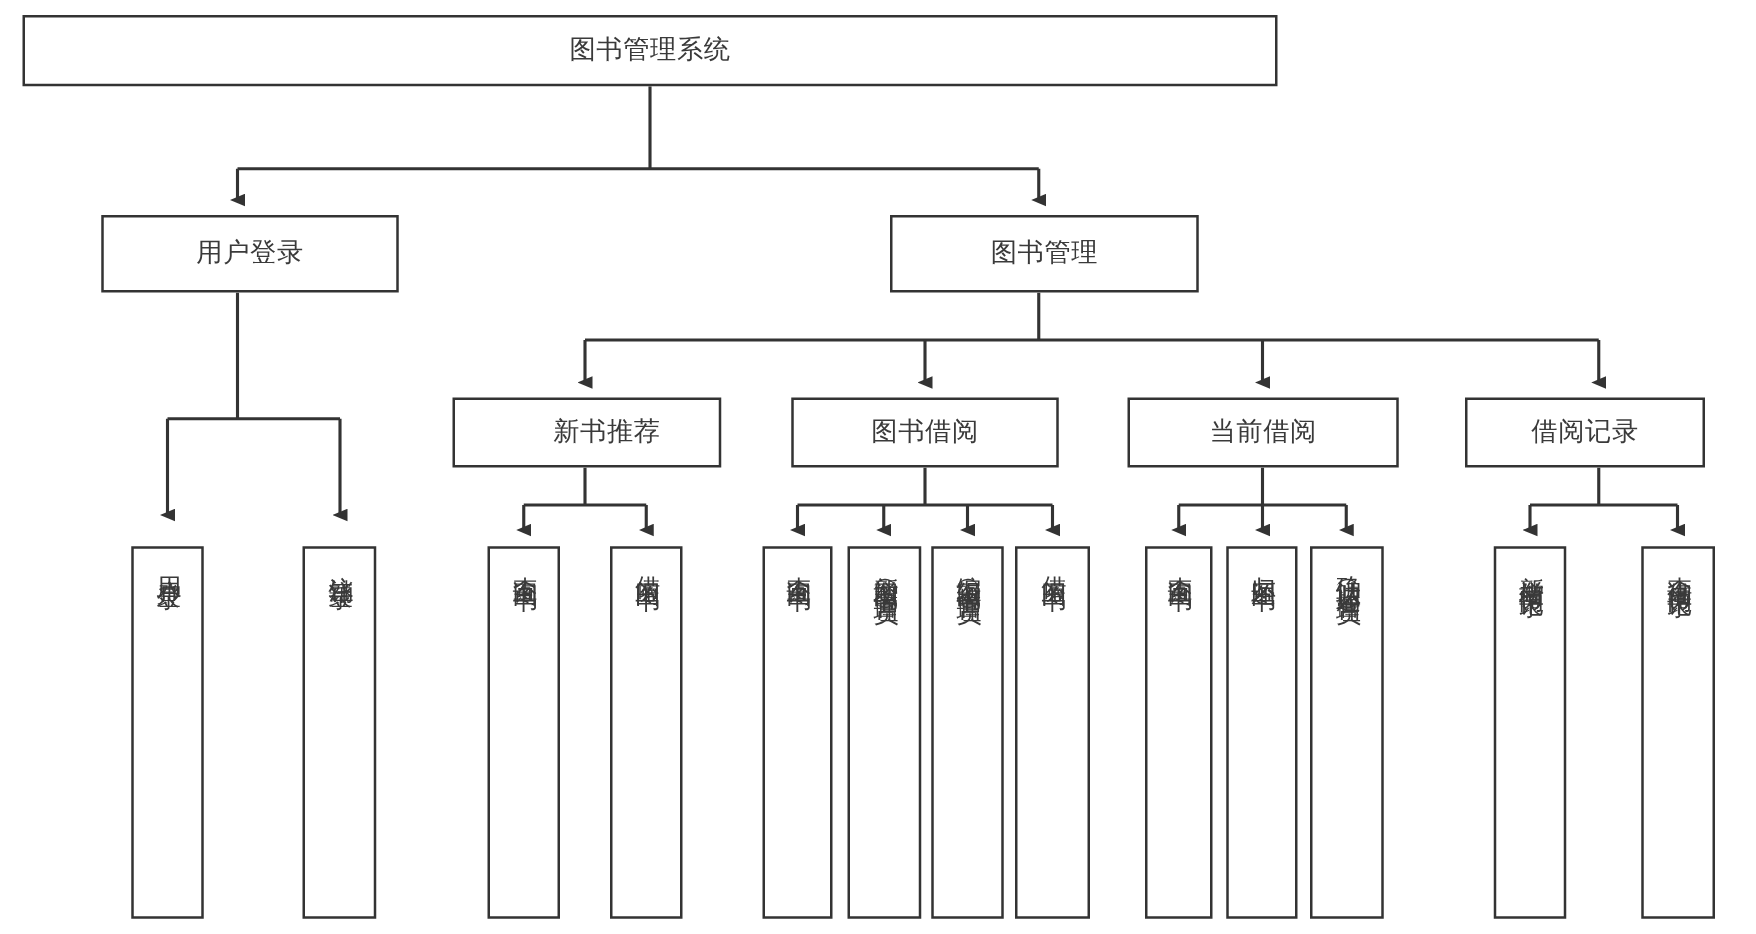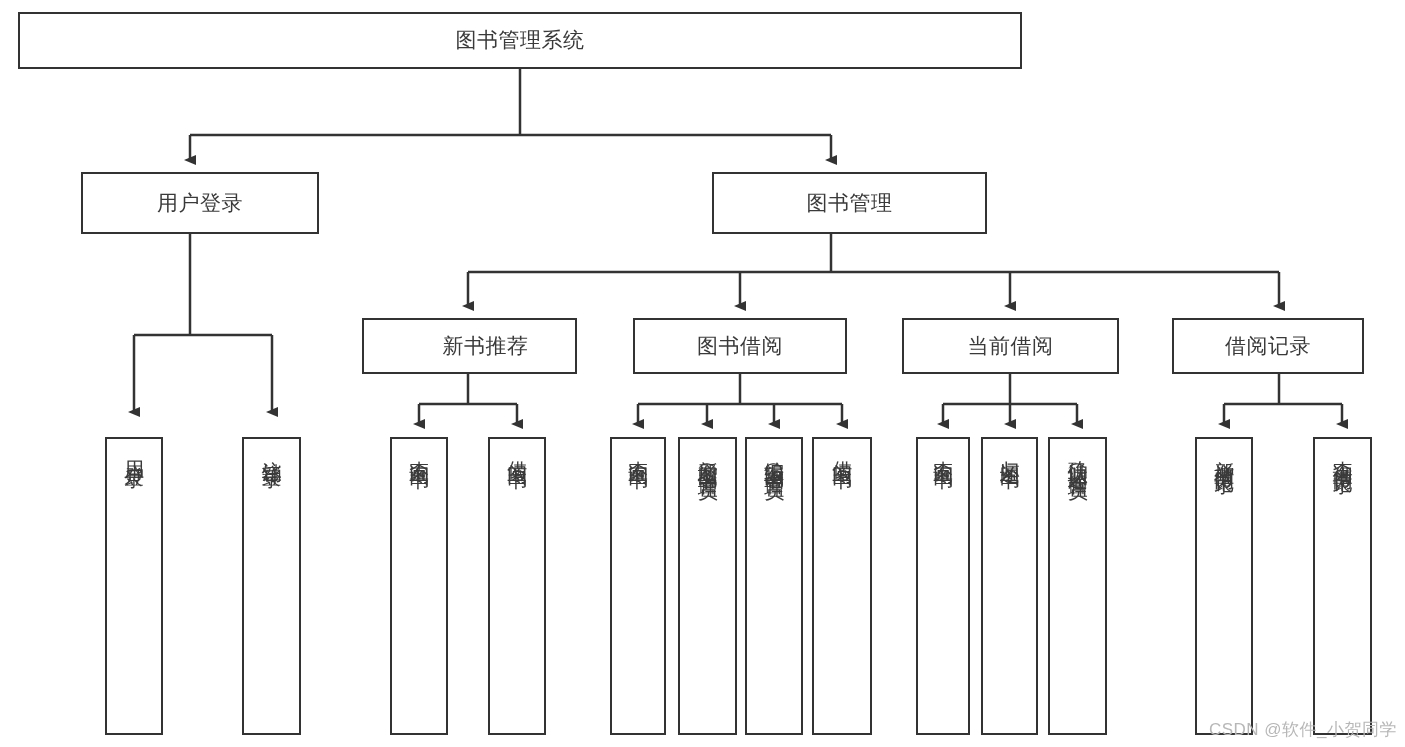--- a/index.html
+++ b/index.html
@@ -123,21 +123,21 @@
     </g>
   </svg>
 
   <div class="node" style="left:18px; top:12px; width:1004px; height:57px;">
     <span class="node-label">图书管理系统</span>
   </div>
 
   <div class="node" style="left:81px; top:172px; width:238px; height:62px;">
     <span class="node-label">用户登录</span>
   </div>
-  <div class="node" style="left:712px; top:172px; width:275px; height:62px;">
+  <div class="node" style="left:712px; top:172px; width:247px; height:62px;">
     <span class="node-label">图书管理</span>
   </div>
 
   <div class="node" style="left:362px; top:318px; width:215px; height:56px;padding-left:32px;">
     <span class="node-label">新书推荐</span>
   </div>
   <div class="node" style="left:633px; top:318px; width:214px; height:56px;">
     <span class="node-label">图书借阅</span>
   </div>
   <div class="node" style="left:902px; top:318px; width:217px; height:56px;">
@@ -184,15 +184,14 @@
     <span class="node-label">确认归还（管理员）</span>
   </div>
 
   <div class="node vertical" style="left:1195px; top:437px; width:58px; height:298px;">
     <span class="node-label">新增借阅记录</span>
   </div>
   <div class="node vertical" style="left:1313px; top:437px; width:59px; height:298px;">
     <span class="node-label">查询借阅记录</span>
   </div>
 
-  <div id="watermark">CSDN @软件_小贺同学</div>
 
 </div>
 
 </body></html>

